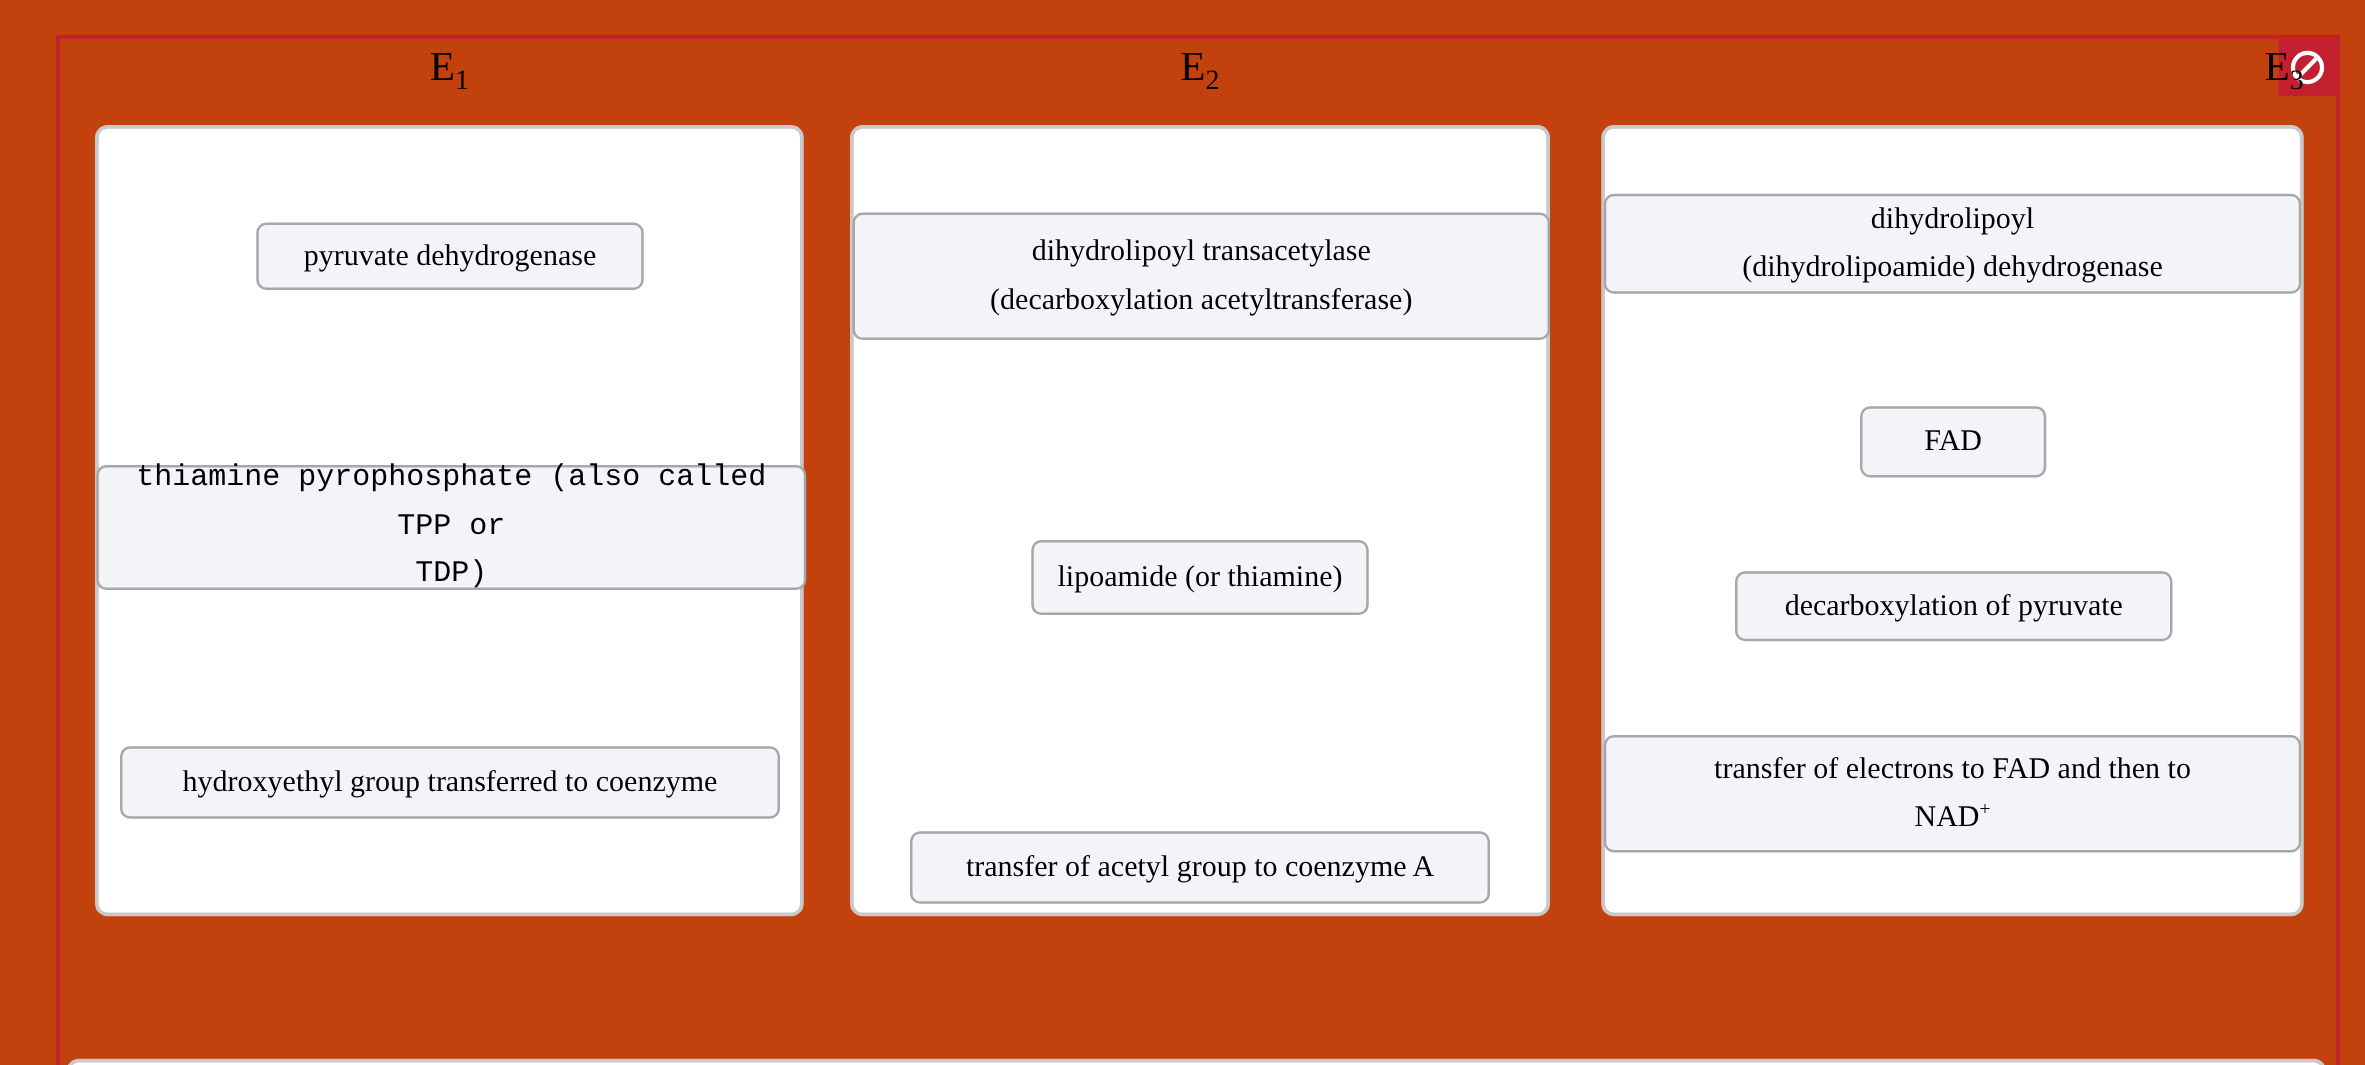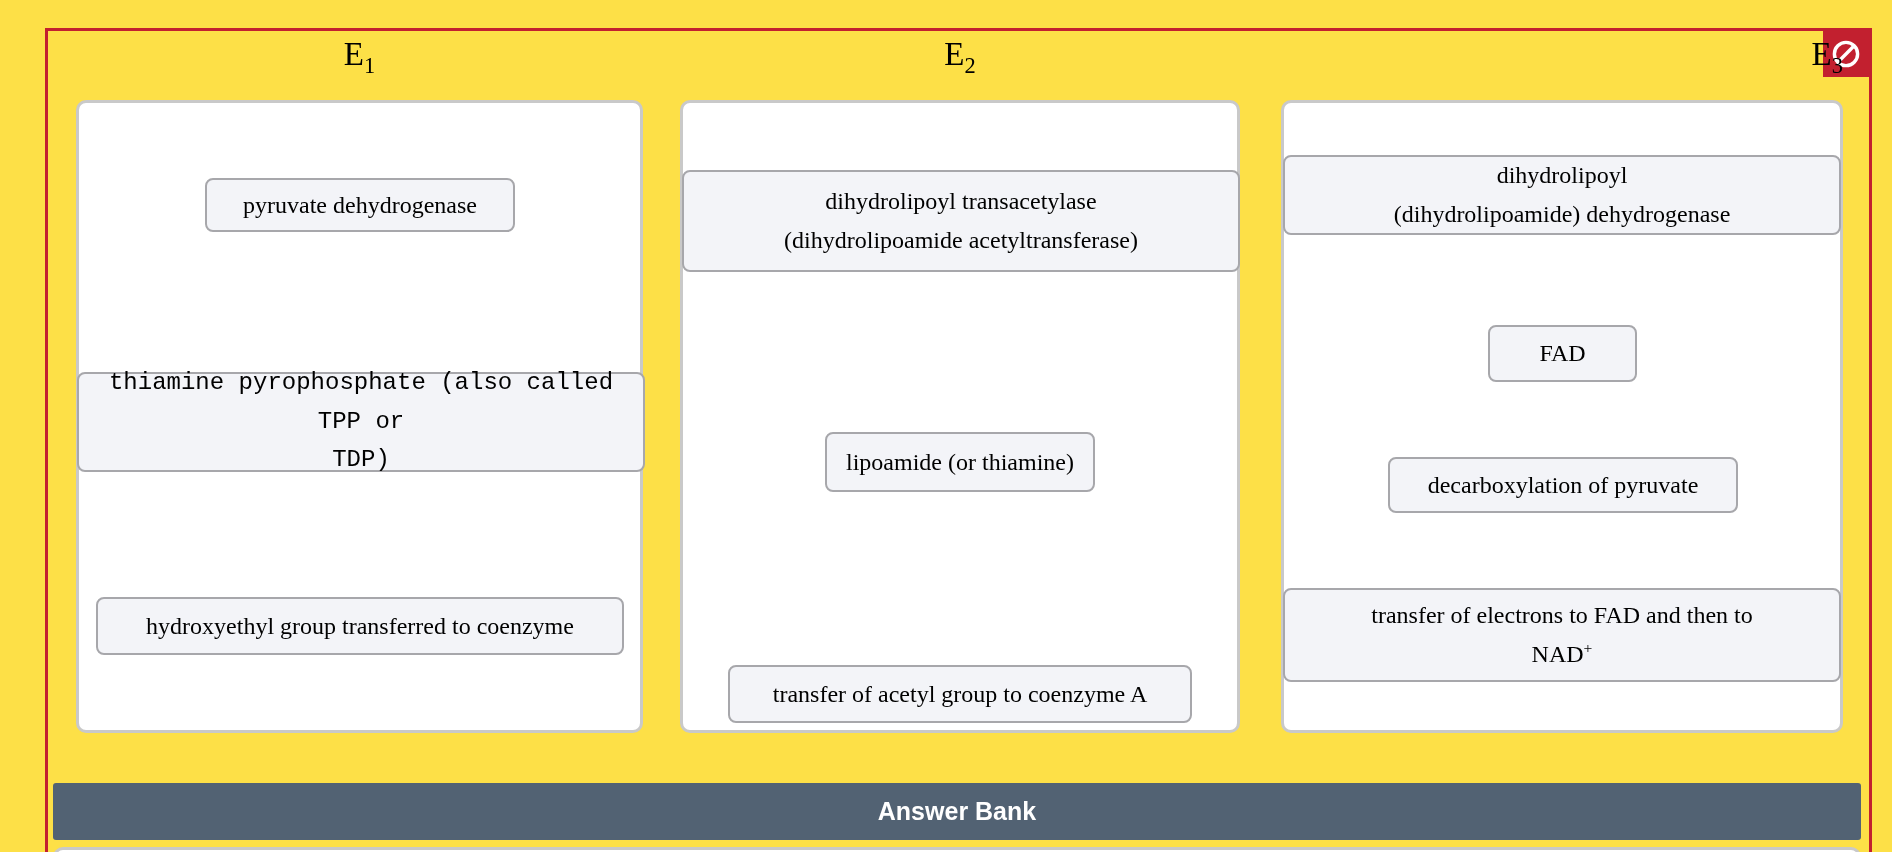--- a/index.html
+++ b/index.html
@@ -1,17 +1,17 @@
 <!DOCTYPE html>
 <html style="--frame-red: #c2202f; --bank-bg: #526273; --tile-bg: #f3f4f8; --zone-border: #c9c9c9; --tile-border: #a7a7ab;"><head>
 <meta charset="utf-8">
 <style>
   html,body{margin:0;padding:0;background:#fff;}
   #canvas{
-    position:relative;width:1892px;height:852px;overflow:hidden;background:#fde047;
+    position:relative;width:1892px;height:852px;overflow:hidden;background:#c2410c;
     font-family:"Liberation Serif","DejaVu Serif",serif;color:#000;
   }
   .frame{
     position:absolute;left:45px;top:28px;width:1827px;height:1000px;
     box-sizing:border-box;border:3px solid var(--frame-red,#c2202f);border-bottom:none;
   }
   .no-drop{
     position:absolute;left:1823px;top:31px;width:46px;height:46px;
     background:var(--frame-red,#c2202f);display:flex;align-items:center;justify-content:center;
   }
@@ -67,21 +67,21 @@
         <span class="tile-text"><span>thiamine pyrophosphate (also called TPP or
 TDP)</span></span>
       </div>
       <div class="tile" style="left: 96px; top: 597px; width: 528px; height: 58px;">
         <span class="tile-text"><span>hydroxyethyl group transferred to coenzyme</span></span>
       </div>
       <div class="col-header" style="left: 680px; width: 560px;"><span>E</span><sub>2</sub></div>
       <div class="dropzone" style="left: 680px; width: 560px;"></div>
       <div class="tile" style="left: 682px; top: 170px; width: 558px; height: 102px;">
         <span class="tile-text"><span>dihydrolipoyl transacetylase
-(dihydrolipoamide acetyltransferase)</span></span>
+(decarboxylation acetyltransferase)</span></span>
       </div>
       <div class="tile" style="left: 825px; top: 432px; width: 270px; height: 60px;">
         <span class="tile-text"><span>lipoamide (or thiamine)</span></span>
       </div>
       <div class="tile" style="left: 728px; top: 621px; width: 464px; height: 58px; margin-top: 44px;">
         <span class="tile-text"><span>transfer of acetyl group to coenzyme A</span></span>
       </div>
       <div class="col-header" style="left: 1281px; width: 562px; text-align: right;"><span>E</span><sub>3</sub></div>
       <div class="dropzone" style="left: 1281px; width: 562px;"></div>
       <div class="tile" style="left: 1283px; top: 155px; width: 558px; height: 80px;">
@@ -93,17 +93,14 @@
       </div>
       <div class="tile" style="left: 1388px; top: 457px; width: 350px; height: 56px;">
         <span class="tile-text"><span>decarboxylation of pyruvate</span></span>
       </div>
       <div class="tile" style="left: 1283px; top: 588px; width: 558px; height: 94px;">
         <span class="tile-text"><span>transfer of electrons to FAD and then to
 NAD</span><sup>+</sup></span>
       </div>
     </div>
 
-  <div class="bank-bar">
-    <span>Answer Bank</span>
-  </div>
   <div class="bank-well"></div>
 </div>
 
 </body></html>

